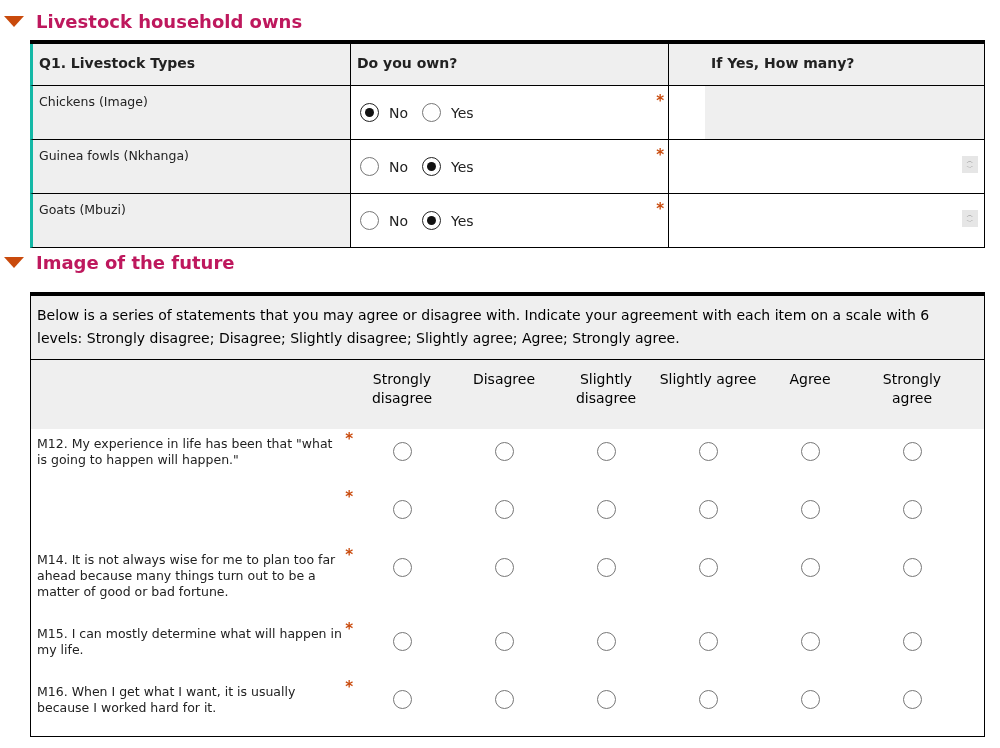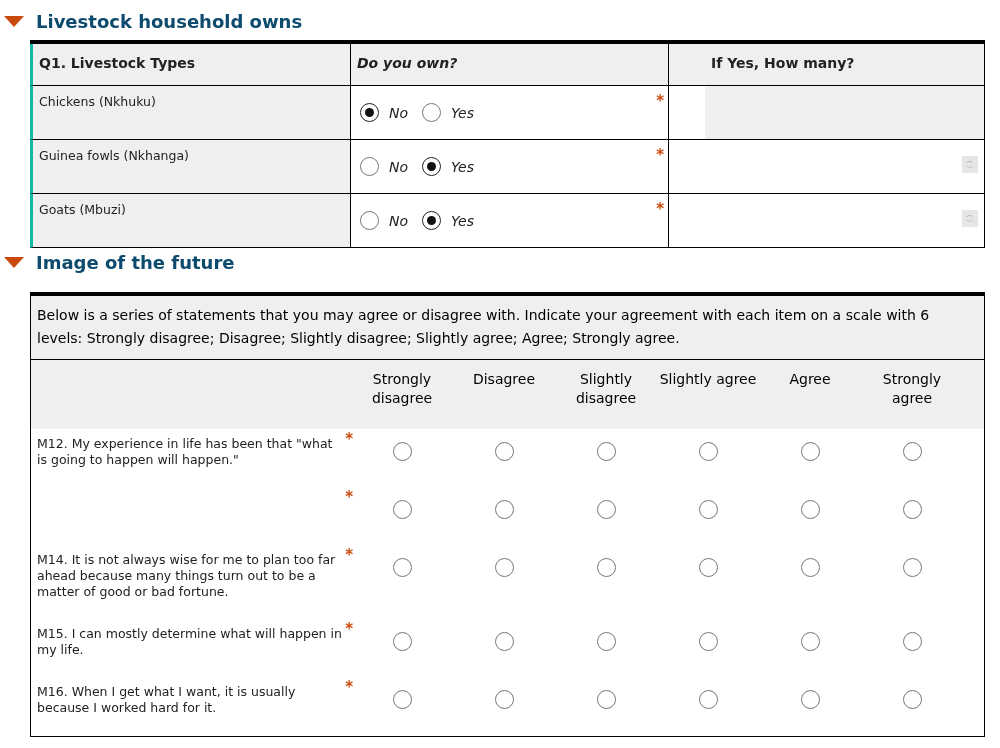--- a/index.html
+++ b/index.html
@@ -5,29 +5,29 @@
   * { box-sizing: border-box; margin: 0; padding: 0; }
   html, body { width: 1000px; height: 748px; background: #ffffff; overflow: hidden; }
   body { font-family: "DejaVu Sans", "Liberation Sans", sans-serif; color: #222; position: relative; }
 
   .section-header { position: absolute; left: 0; display: flex; align-items: center; }
   .section-header .tri {
     width: 0; height: 0; margin-left: 4px; margin-right: 12px;
     border-left: 10px solid transparent; border-right: 10px solid transparent;
     border-top: 11px solid #c94a0c;
   }
-  .section-header .title { color: #0c4a6e; font-weight: bold; font-size: 18px; letter-spacing: 0; }
+  .section-header .title { color: #be185d; font-weight: bold; font-size: 18px; letter-spacing: 0; }
 
   
   .ls-table { position: absolute; left: 30px; top: 40px; width: 955px; border-top: 4px solid #000; }
   .ls-row { display: flex; border-left: 3px solid #14b8a6; border-right: 1px solid #000; border-bottom: 1px solid #000; }
   .ls-cell { border-right: 1px solid #000; position: relative; }
   .ls-cell:last-child { border-right: none; }
   .c1 { width: 318px; }
-  .c2 { width: 318px; font-style: italic; }
+  .c2 { width: 318px; }
   .c3 { flex: 1; margin-left: 36px; }
   .ls-head { height: 42px; background: #efefef; }
   .ls-head .ls-cell { padding: 11px 6px 0 6px; font-weight: bold; font-size: 14px; color: #222; }
   .ls-body { height: 54px; }
   .ls-body .c1 { background: #efefef; padding: 8px 6px 0 6px; font-size: 12.5px; }
   .ls-body .c2 { background: #fff; }
   .ls-body .c3 { background: #fff; }
   .ls-body .c3.disabled { background: #efefef; }
   .req { position: absolute; color: #c94a0c; font-size: 15px; font-weight: bold; }
   .c2 .req { right: 4px; top: 6px; }
@@ -60,21 +60,21 @@
 </div>
 
 <div class="ls-table">
   <div class="ls-row ls-head">
     <div class="ls-cell c1">Q1. Livestock Types</div>
     <div class="ls-cell c2">Do you own?</div>
     <div class="ls-cell c3">If Yes, How many?</div>
   </div>
 
   <div class="ls-row ls-body">
-    <div class="ls-cell c1">Chickens (Nkhuku)</div>
+    <div class="ls-cell c1">Chickens (Image)</div>
     <div class="ls-cell c2">
       <div class="radio-group">
         <span class="radio checked"></span>
         <span class="radio-label">No</span>
         <span class="radio"></span>
         <span class="radio-label">Yes</span>
       </div>
       <span class="req">*</span>
     </div>
     <div class="ls-cell c3 disabled"></div>

